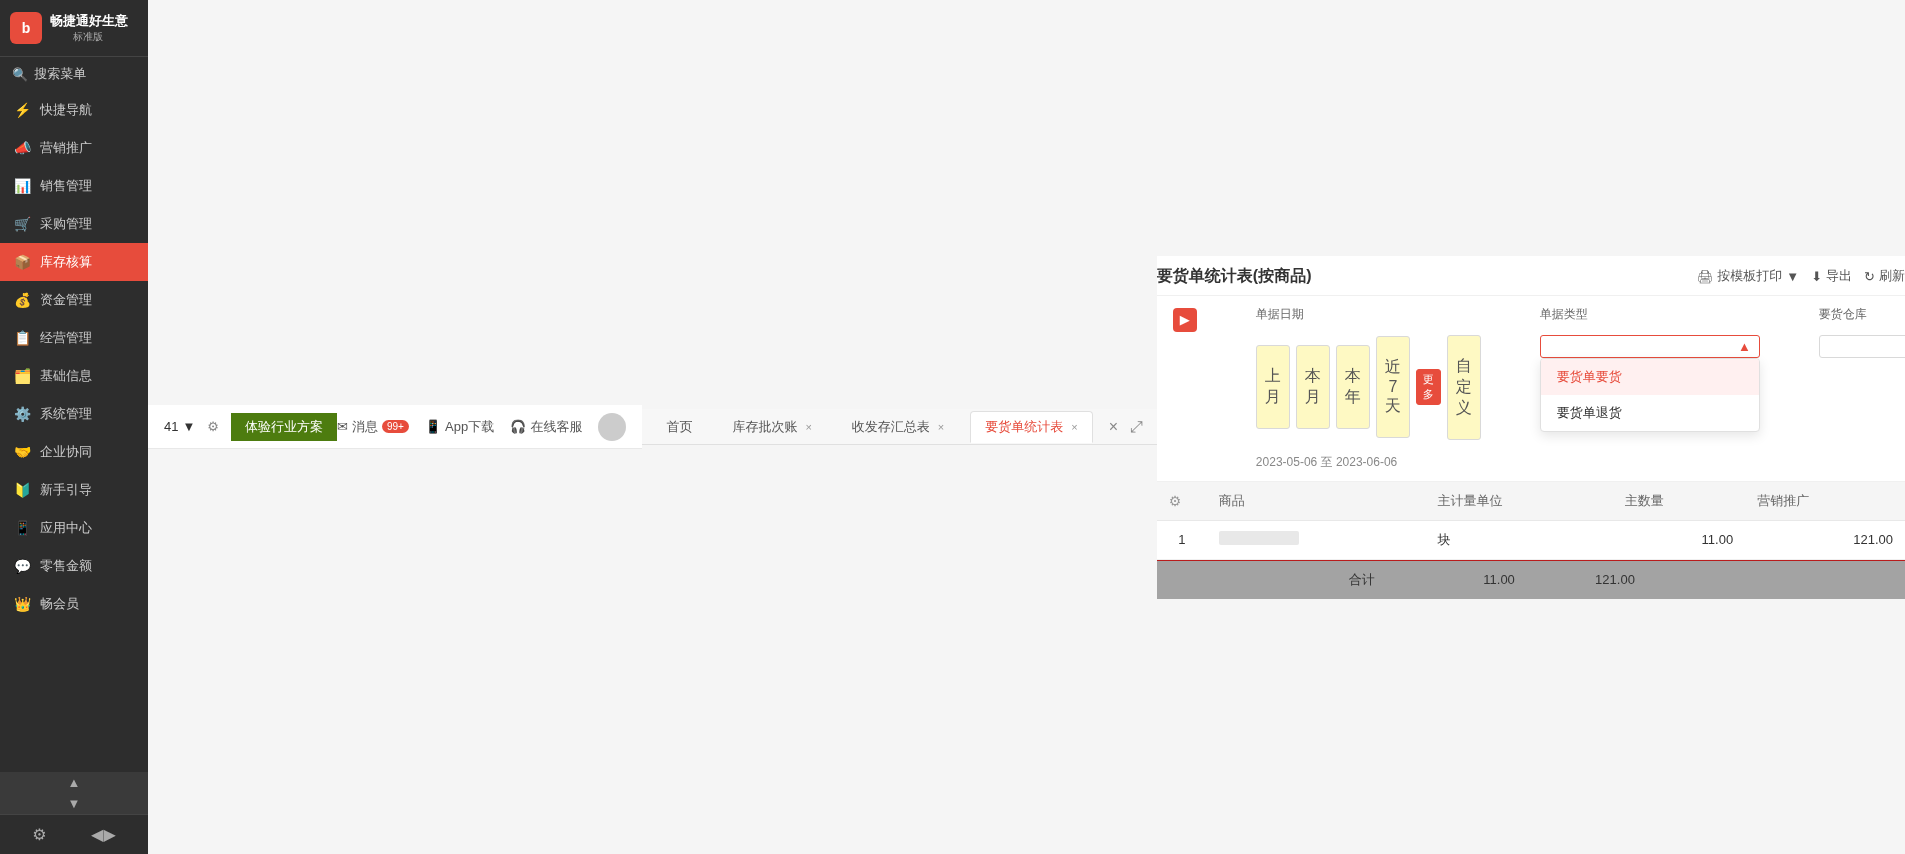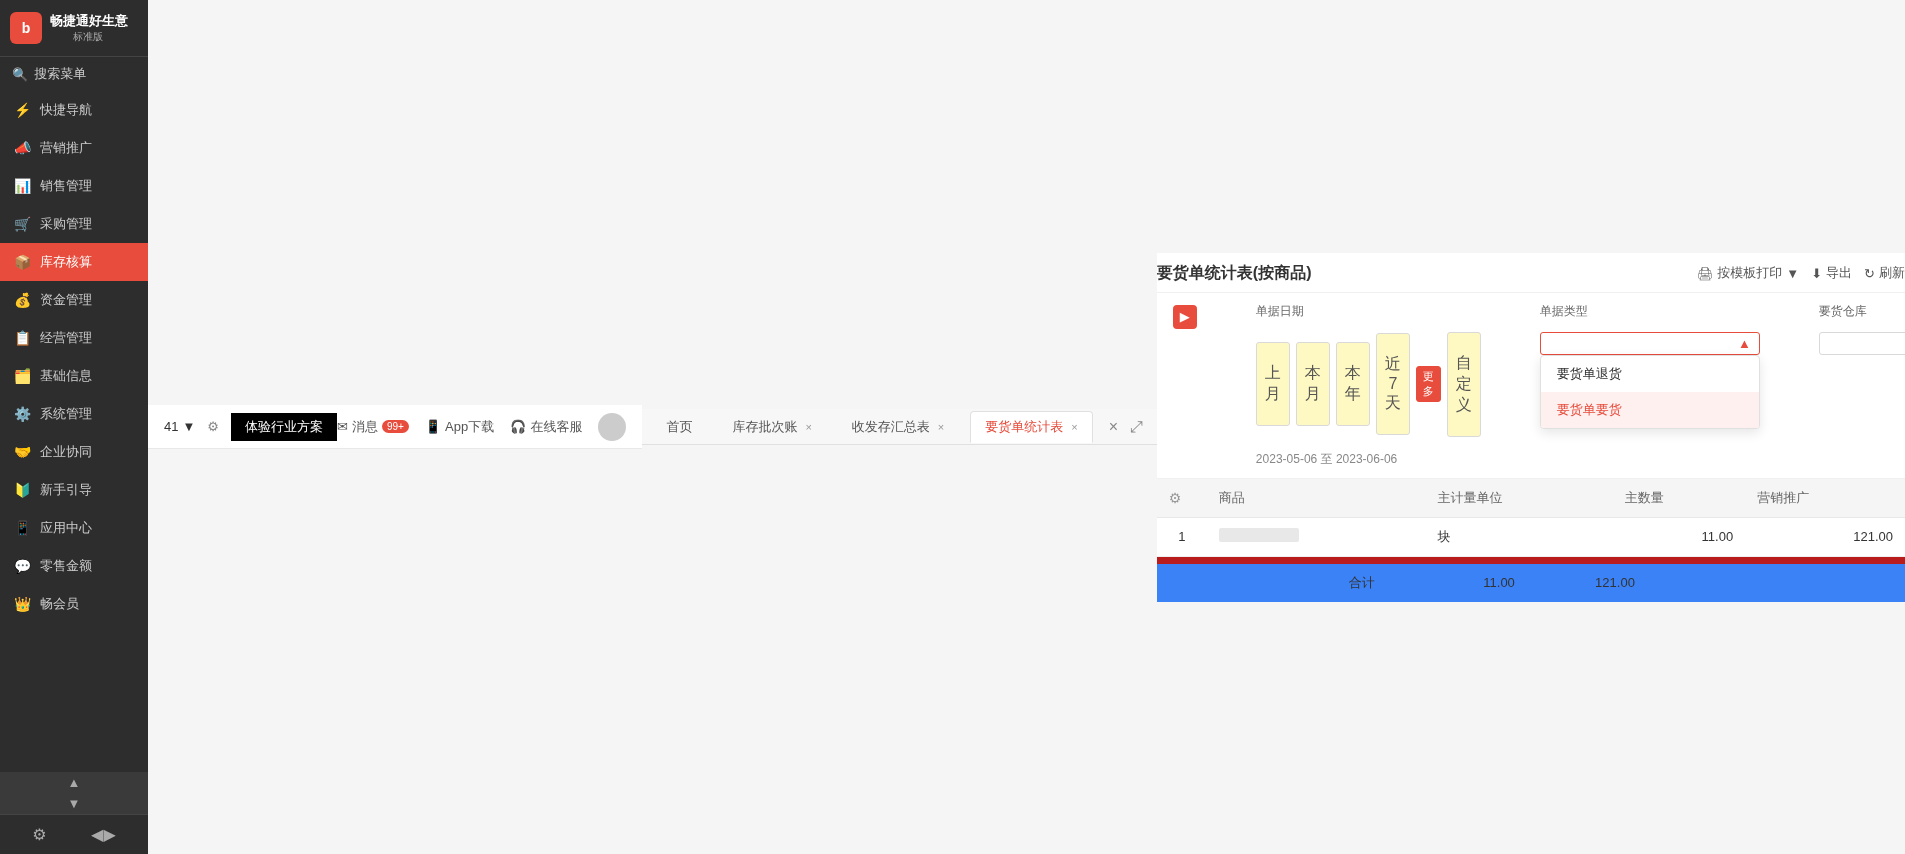--- a/index.html
+++ b/index.html
@@ -67,21 +67,21 @@
 
     
     .topbar {
       display: flex; align-items: center; justify-content: space-between;
       background: #fff; padding: 0 16px; height: 44px;
       border-bottom: 1px solid #e8e8e8; flex-shrink: 0;
     }
     .topbar-left { display: flex; align-items: center; gap: 12px; }
     .topbar-store { display: flex; align-items: center; gap: 4px; color: #333; font-size: 13px; }
     .topbar-trial-btn {
-      background: #000000; color: #fff; border: none; padding: 5px 14px;
+      background: #4d7c0f; color: #fff; border: none; padding: 5px 14px;
       border-radius: 0; font-size: 13px; cursor: pointer;
     }
     .topbar-right { display: flex; align-items: center; gap: 16px; color: #555; font-size: 13px; }
     .topbar-right-item { display: flex; align-items: center; gap: 4px; cursor: pointer; }
     .badge { background: #e74c3c; color: #fff; border-radius: 10px; padding: 1px 5px; font-size: 10px; }
     .avatar-placeholder { width: 28px; height: 28px; border-radius: 50%; background: #ccc; }
 
     
     .tabs-bar {
       display: flex; align-items: center; background: #f7f7f7;
@@ -176,22 +176,22 @@
       padding: 10px 12px; font-size: 13px; color: #333;
       border-bottom: 1px solid #f0f0f0; white-space: nowrap;
     }
     td.center { text-align: center; }
     td.right { text-align: right; }
     .table-settings-icon { color: #999; cursor: pointer; font-size: 14px; }
     .product-placeholder { display: inline-block; width: 80px; height: 14px; background: #e8e8e8; border-radius: 2px; }
 
     
     .table-footer {
-      display: flex; align-items: center; background: #3b82f6;
-      border-top: 7px solid #b91c1c; padding: 10px 12px; flex-shrink: 0;
+      display: flex; align-items: center; background: #a3a3a3;
+      border-top: 1px solid #b91c1c; padding: 10px 12px; flex-shrink: 0;
     }
     .footer-label { font-size: 13px; color: #333; min-width: 60px; padding-left: 180px; }
     .footer-val { font-size: 13px; color: #333; min-width: 120px; text-align: right; padding-right: 40px; }
   </style>
 </head>
 <body>
 
 <div class="sidebar">
   <div class="sidebar-header">
     <div class="sidebar-logo">
@@ -361,25 +361,25 @@
       </div>
 
       <div class="filter-group" style="position:relative;">
         <div class="filter-label">单据类型</div>
         <div class="filter-type-input">
           <span></span>
           <span style="color:#e74c3c;">▲</span>
         </div>
 
         <div class="dropdown-menu">
+          <div class="dropdown-item selected">
+            <span>要货单要货</span>
+          </div>
           <div class="dropdown-item">
             <span>要货单退货</span>
-          </div>
-          <div class="dropdown-item selected">
-            <span>要货单要货</span>
           </div>
         </div>
       </div>
 
       <div class="filter-group">
         <div class="filter-label">要货仓库</div>
         <div class="filter-warehouse-input">
           <span style="min-width:180px;"></span>
           <span style="color:#aaa;">···</span>
         </div>

